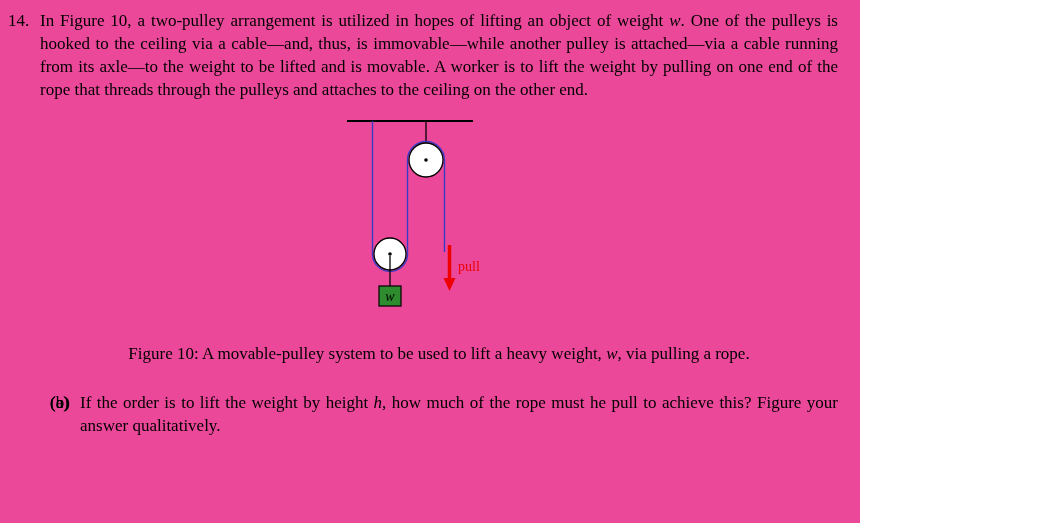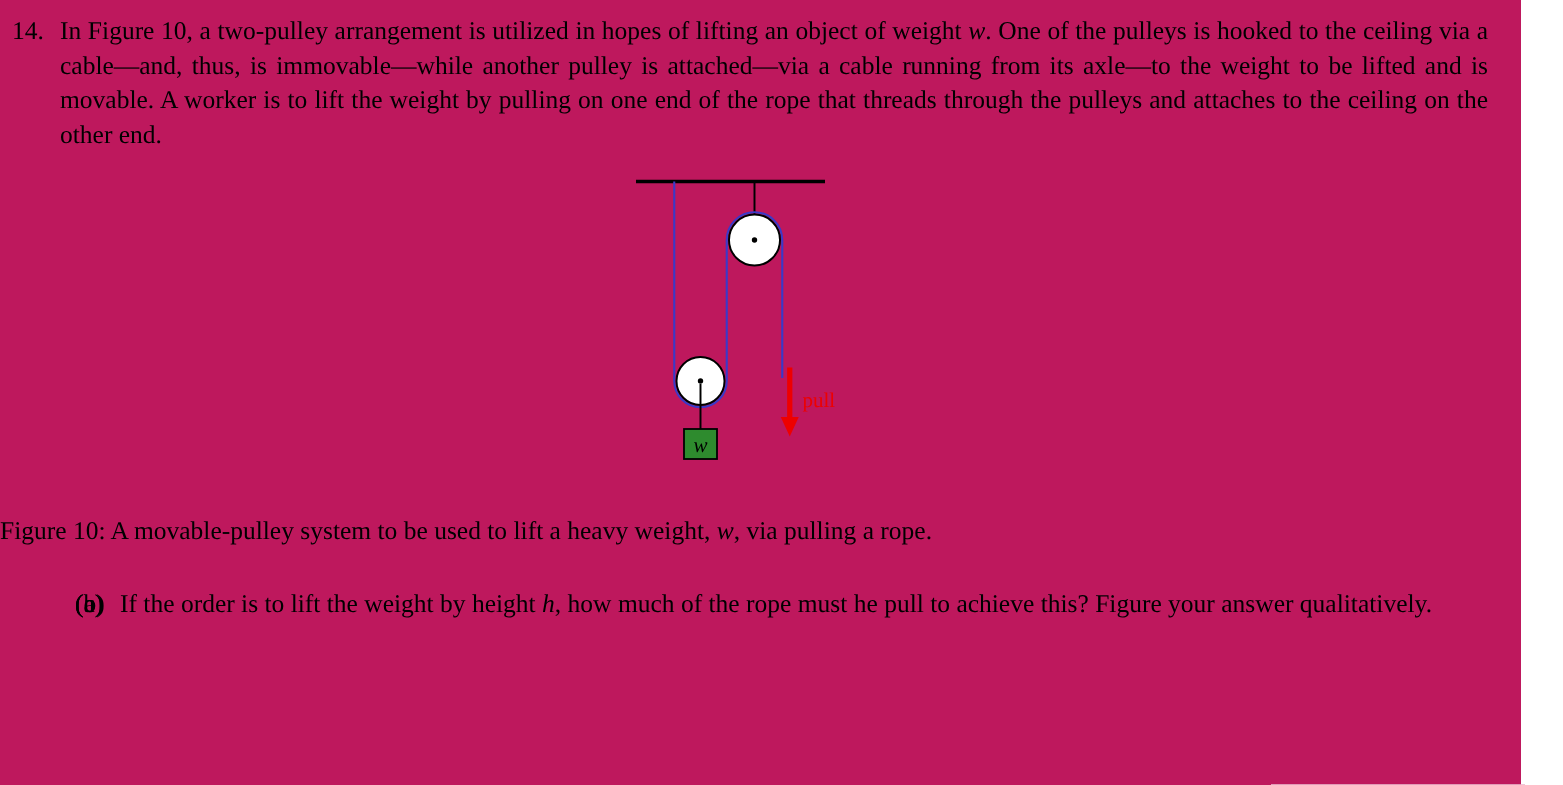--- a/index.html
+++ b/index.html
@@ -1,21 +1,21 @@
 <!DOCTYPE html>
 <html><head>
 <meta charset="utf-8">
 <style>
   * { margin: 0; padding: 0; box-sizing: border-box; }
   html, body { background: #ffffff; }
   .page {
     position: relative;
-    width: 1014px;
+    width: 860px;
     height: 523px;
-    background: #be185d;
+    background: #ec4899;
     color: #000000;
     font-family: "Liberation Serif", "DejaVu Serif", serif;
     font-size: 17px;
     line-height: 23px;
     overflow: hidden;
     padding-top: 9px;
   }
   .problem {
     position: relative;
     padding-left: 40px;
@@ -29,22 +29,23 @@
   }
   .var { font-style: italic; }
   .figure-wrap {
     width: -moz-fit-content;
     width: fit-content;
     margin: 13px auto 0;
     position: relative;
     left: -16px;
   }
   .caption {
-    text-align: left;
+    text-align: center;
     margin-top: 27px;
+    margin-left: 18px;
   }
   .questions { margin-top: 26px; }
   .q {
     position: relative;
     padding-left: 80px;
     padding-right: 22px;
     text-align: justify;
   }
   .q + .q { margin-top: 7px; }
   .q-label {

